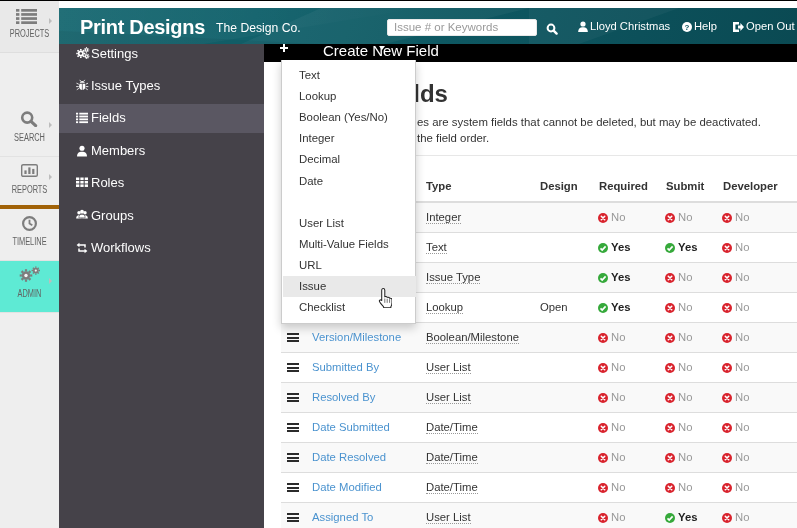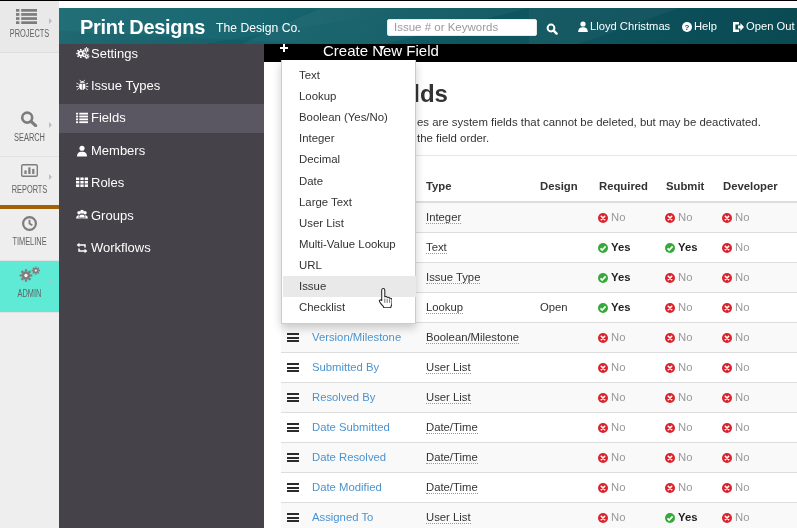--- a/index.html
+++ b/index.html
@@ -666,23 +666,22 @@
       </div>
   </div>
 
   <div id="menu" class="abs">
     <div class="mitem" style="top:5px">Text</div>
     <div class="mitem" style="top:26.1px">Lookup</div>
     <div class="mitem" style="top:47.2px">Boolean (Yes/No)</div>
     <div class="mitem" style="top:68.3px">Integer</div>
     <div class="mitem" style="top:89.4px">Decimal</div>
     <div class="mitem" style="top:110.5px">Date</div>
-    <div class="mitem" style="top:131.6px">Large Text</div>
     <div class="mitem" style="top:152.7px">User List</div>
-    <div class="mitem" style="top:173.8px">Multi-Value Lookup</div>
+    <div class="mitem" style="top:173.8px">Multi-Value Fields</div>
     <div class="mitem" style="top:194.9px">URL</div>
     <div class="mitem" style="top:237.1px">Checklist</div>
     <div class="mitem mhover" style="top:216px">Issue</div>
   </div>
 
   <svg id="cursor" class="abs" width="14.5" height="20" viewBox="0 0 12.6 17.5">
     <path d="M4.5 0.5 C5.3 0.5 5.9 1.1 5.9 1.9 L5.9 7.6 C6.1 7.5 6.4 7.4 6.7 7.4 C7.3 7.4 7.8 7.7 8 8.2 C8.2 8.1 8.5 8 8.8 8 C9.5 8 10 8.4 10.2 9 C10.4 8.9 10.6 8.9 10.9 8.9 C11.7 8.9 12.2 9.5 12.2 10.3 L12.2 12.7 C12.2 14.3 11.8 15.4 11.2 16.5 L11.2 17.3 L4.9 17.3 L4.9 16.6 C3.9 15.4 2.8 14.2 2 13 C1.6 12.4 0.9 11.7 1.2 11 C1.5 10.4 2.2 10.2 2.8 10.6 C3 10.7 3.1 10.9 3.2 11 L3.2 1.9 C3.2 1.1 3.7 0.5 4.5 0.5 Z" fill="#fdfdfd" stroke="#222" stroke-width="0.9" stroke-linejoin="round"></path>
     <path d="M5.9 9.2 L5.9 13 M8 9.4 L8 13 M10.1 9.8 L10.1 13" stroke="#222" stroke-width="0.55" fill="none"></path>
   </svg>
 

